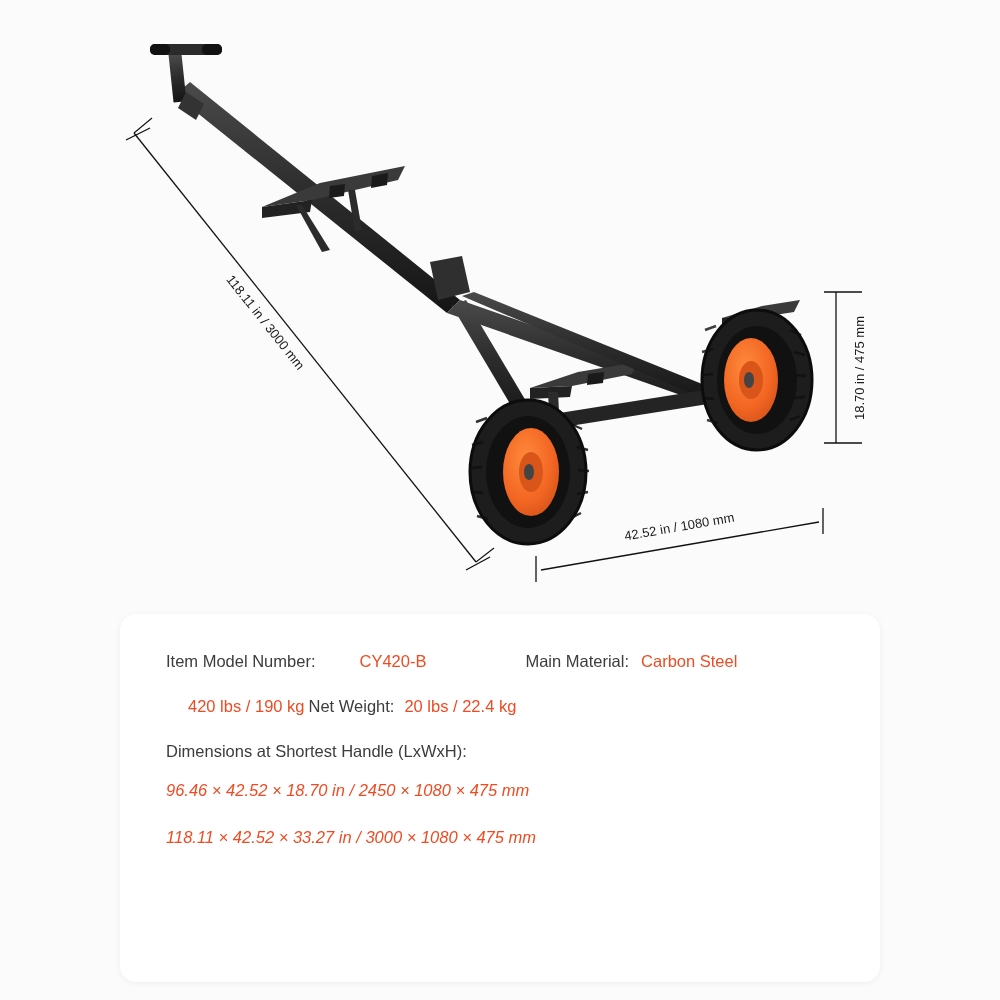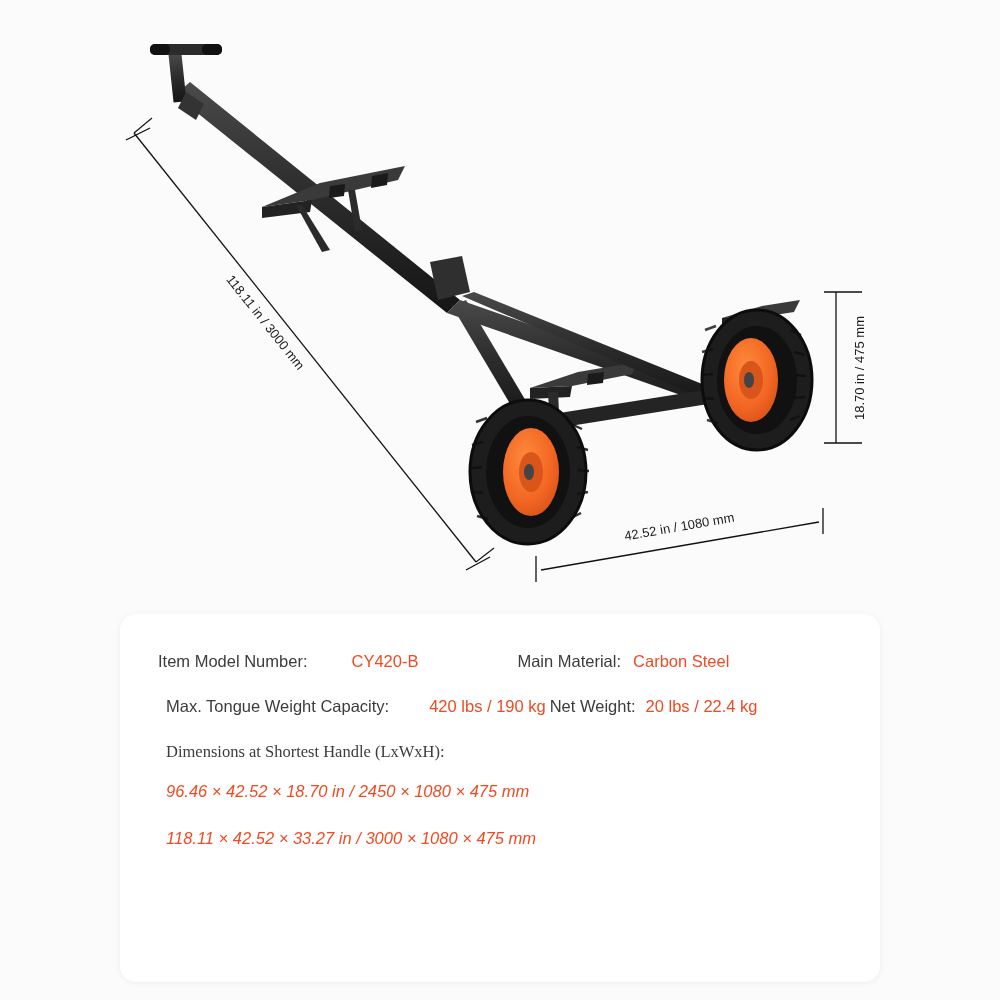--- a/index.html
+++ b/index.html
@@ -54,38 +54,37 @@
   .label {
     color: #3c3c3c;
     font-size: 16.5px;
     white-space: nowrap;
   }
   .value {
     color: #ef4b23;
     font-size: 16.5px;
     white-space: nowrap;
   }
-  .row-1 .label { margin-left: 10px; }
+  .row-1 .label { margin-left: 18px; }
   .row-1 .value { margin-left: 44px; }
   .row-1 .label2 { margin-left: 99px; text-align: right; }
   .row-1 .value2 { margin-left: 12px; }
 
   .row-2 .label { margin-left: 18px; }
   .row-2 .value { margin-left: 40px; }
   .row-2 .label2 { margin-left: 4px; }
   .row-2 .value2 { margin-left: 10px; }
 
   .block {
     margin-left: 18px;
     margin-bottom: 6px;
   }
   .block .label {
     display: block;
     margin-bottom: 20px;
-    font-family: Liberation Serif, serif;
   }
   .block .value {
     display: block;
     margin-bottom: 28px;
     font-style: italic;
   }
   .dim-text {
     font-size: 13px;
     fill: #1a1a1a;
     font-family: "Liberation Sans", sans-serif;
@@ -228,21 +227,20 @@
     <div class="spec-inner">
 
       <div class="row row-1">
         <span class="label">Item Model Number:</span>
         <span class="value">CY420-B</span>
         <span class="label label2">Main Material:</span>
         <span class="value value2">Carbon Steel</span>
       </div>
 
       <div class="row row-2">
-        <span class="label">Max. Tongue Weight Capacity:</span>
         <span class="value">420 lbs / 190 kg</span>
         <span class="label label2">Net Weight:</span>
         <span class="value value2">20 lbs / 22.4 kg</span>
       </div>
 
       <div class="block">
         <span class="label">Dimensions at Shortest Handle (LxWxH):</span>
         <span class="value">96.46 × 42.52 × 18.70 in / 2450 × 1080 × 475 mm</span>
       </div>
 

